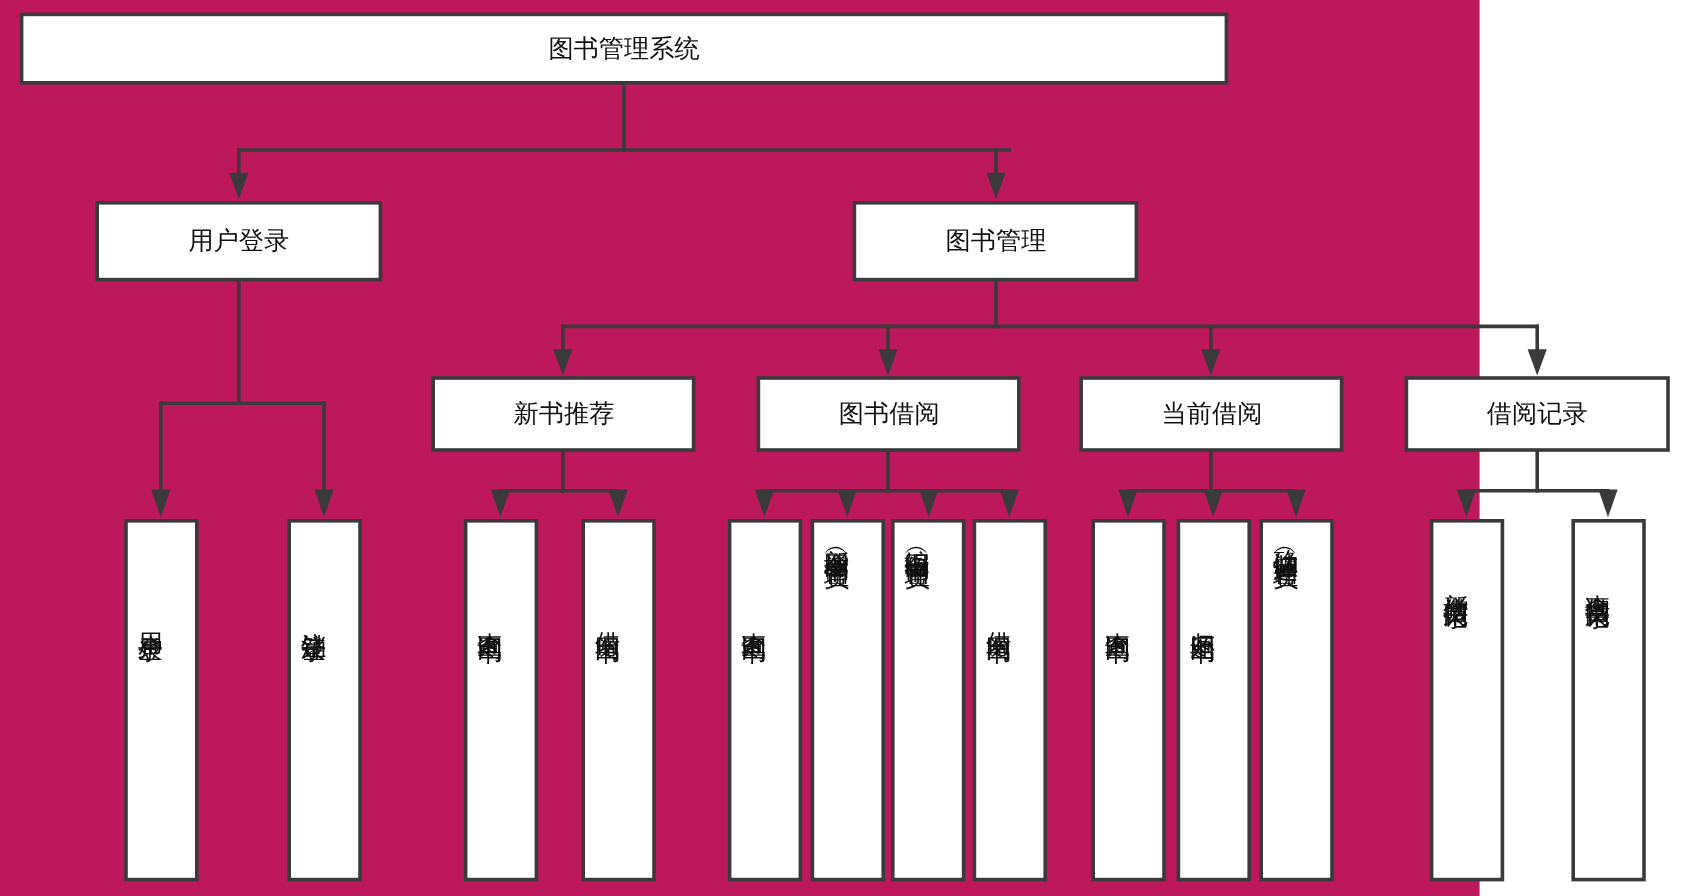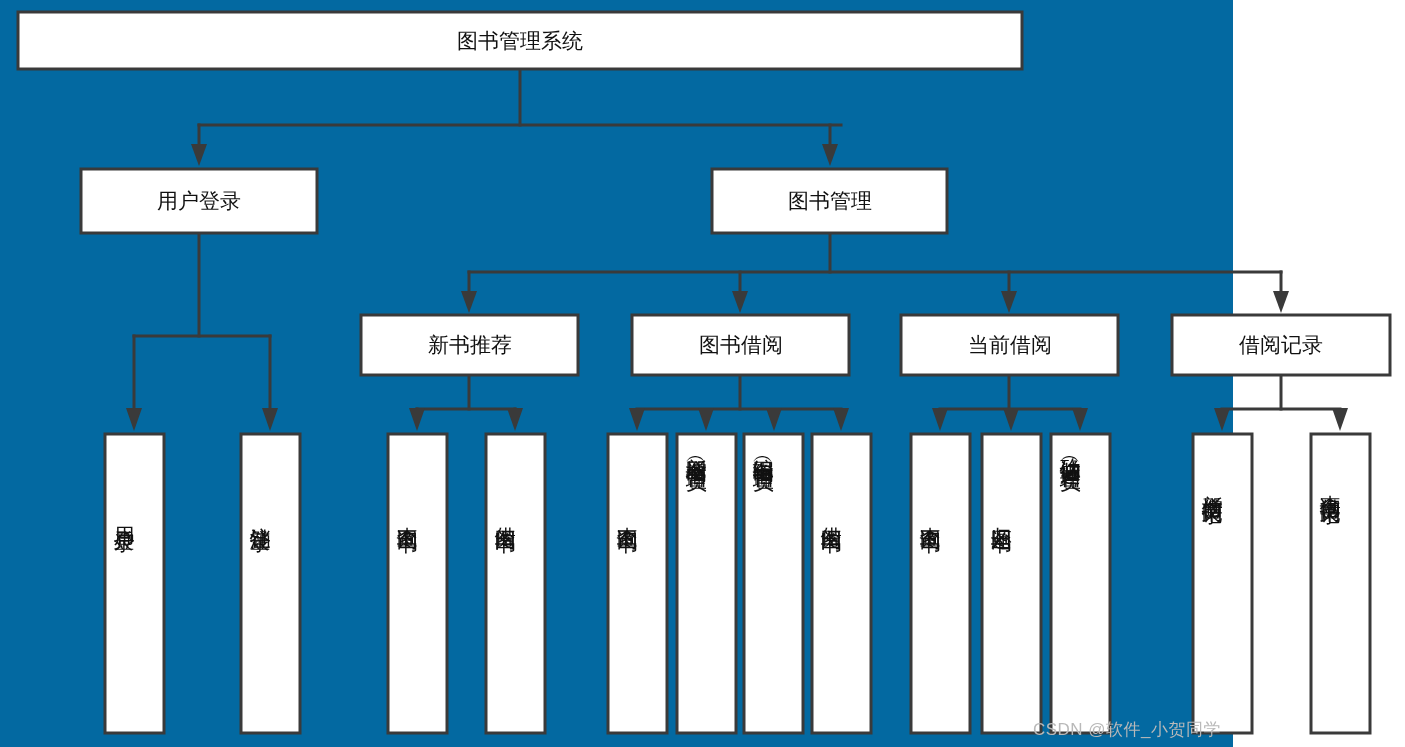--- a/index.html
+++ b/index.html
@@ -10,21 +10,21 @@
   body {
     width: 1405px;
     height: 747px;
     font-family: "Liberation Sans", "DejaVu Sans", sans-serif;
     overflow: hidden;
   }
   #diagram-root {
     position: relative;
     width: 1233px;
     height: 747px;
-    background: #0369a1;
+    background: #be185d;
     text-decoration: underline;
   }
   svg.diagram-canvas {
     position: absolute;
     top: 0;
     left: 0;
     width: 1405px;
     height: 747px;
   }
   .node-box {
@@ -202,14 +202,13 @@
   <div class="node-label-v" style="left:616px; top:510px; height:220px;">查询图书</div>
   <div class="node-label-v" style="left:685px; top:441px; height:290px;">新增图书（管理员）</div>
   <div class="node-label-v" style="left:752px; top:441px; height:290px;">编辑图书（管理员）</div>
   <div class="node-label-v" style="left:820px; top:510px; height:220px;">借阅图书</div>
   <div class="node-label-v" style="left:919px; top:510px; height:220px;">查询图书</div>
   <div class="node-label-v" style="left:990px; top:510px; height:220px;">归还图书</div>
   <div class="node-label-v" style="left:1059px; top:441px; height:290px;">确认归还（管理员）</div>
   <div class="node-label-v" style="left:1201px; top:478px; height:250px;">新增借阅记录</div>
   <div class="node-label-v" style="left:1319px; top:478px; height:250px;">查询借阅记录</div>
 
-  <div class="watermark">CSDN @软件_小贺同学</div>
 </div>
 
 </body></html>

